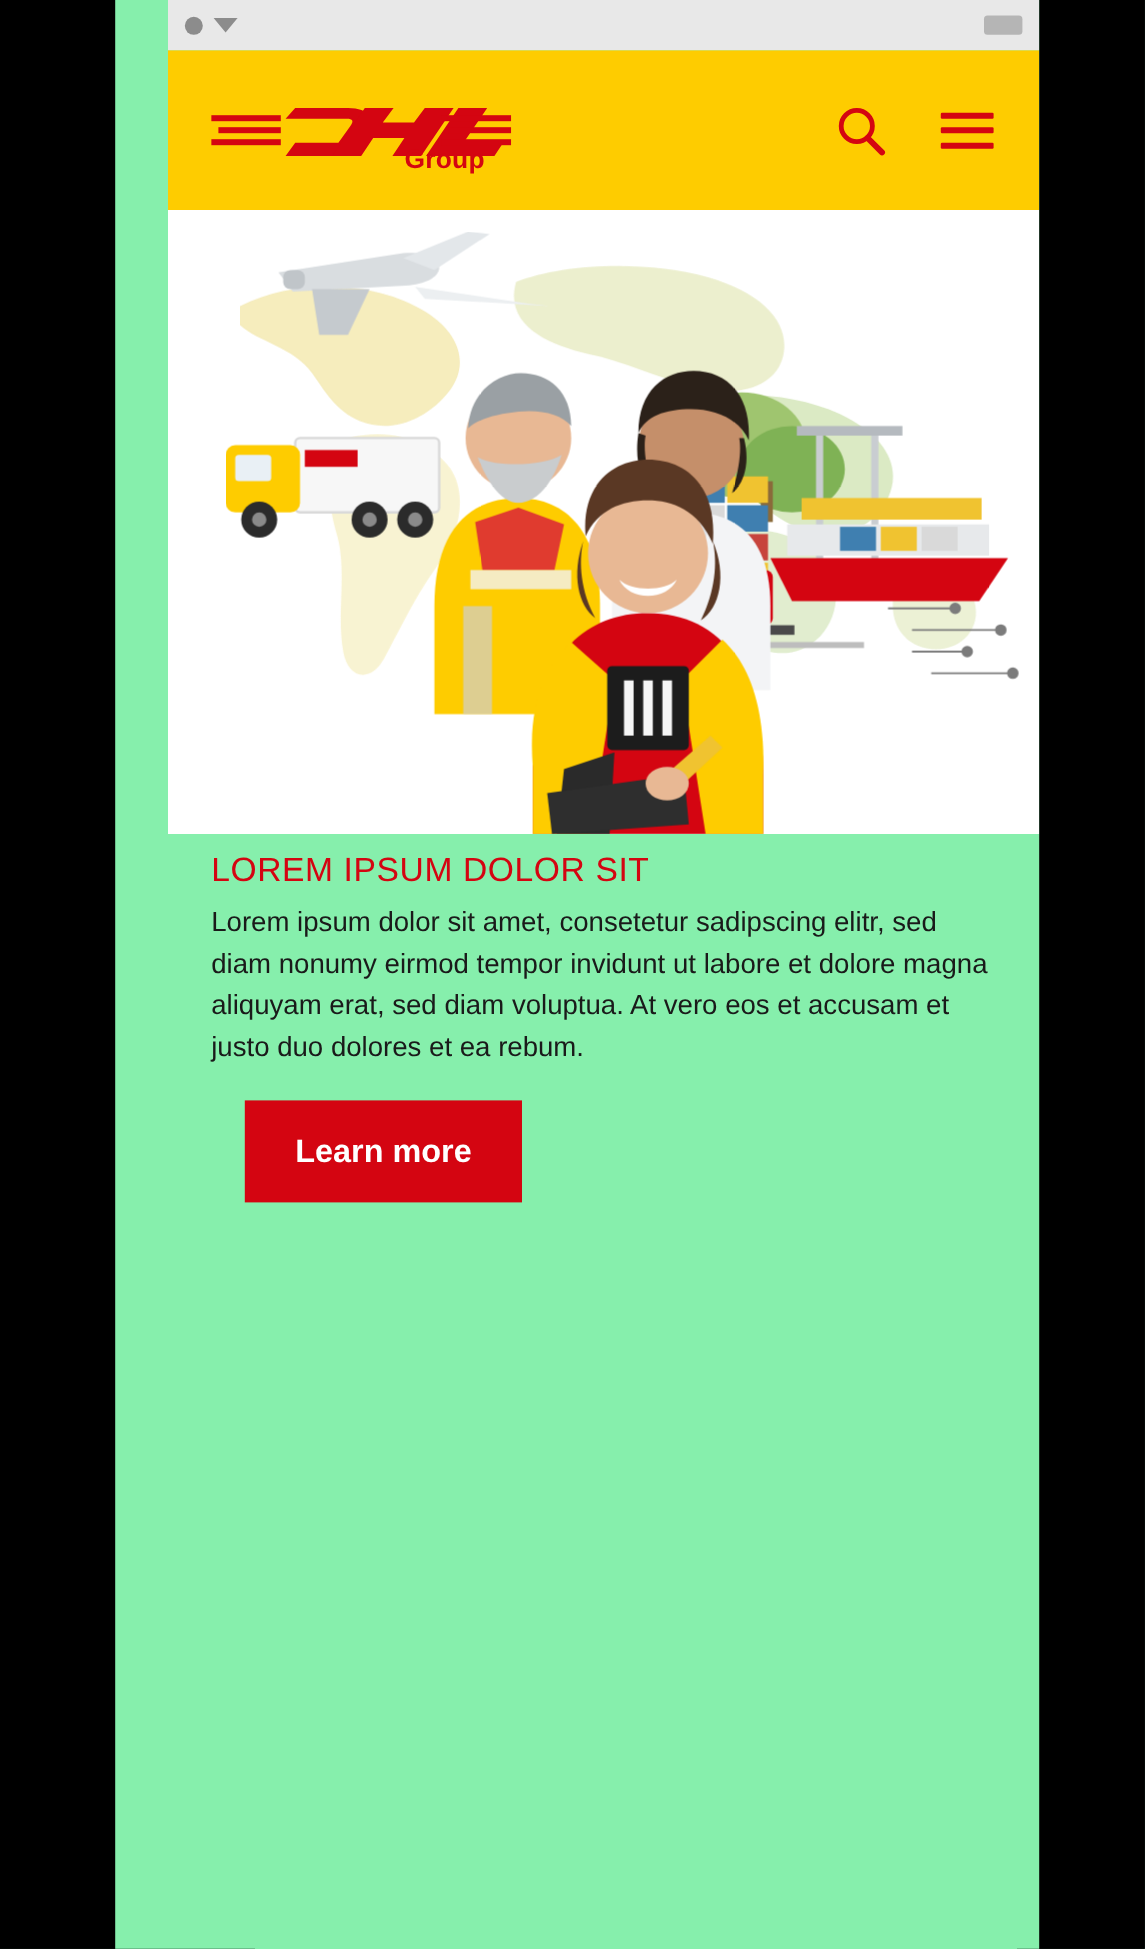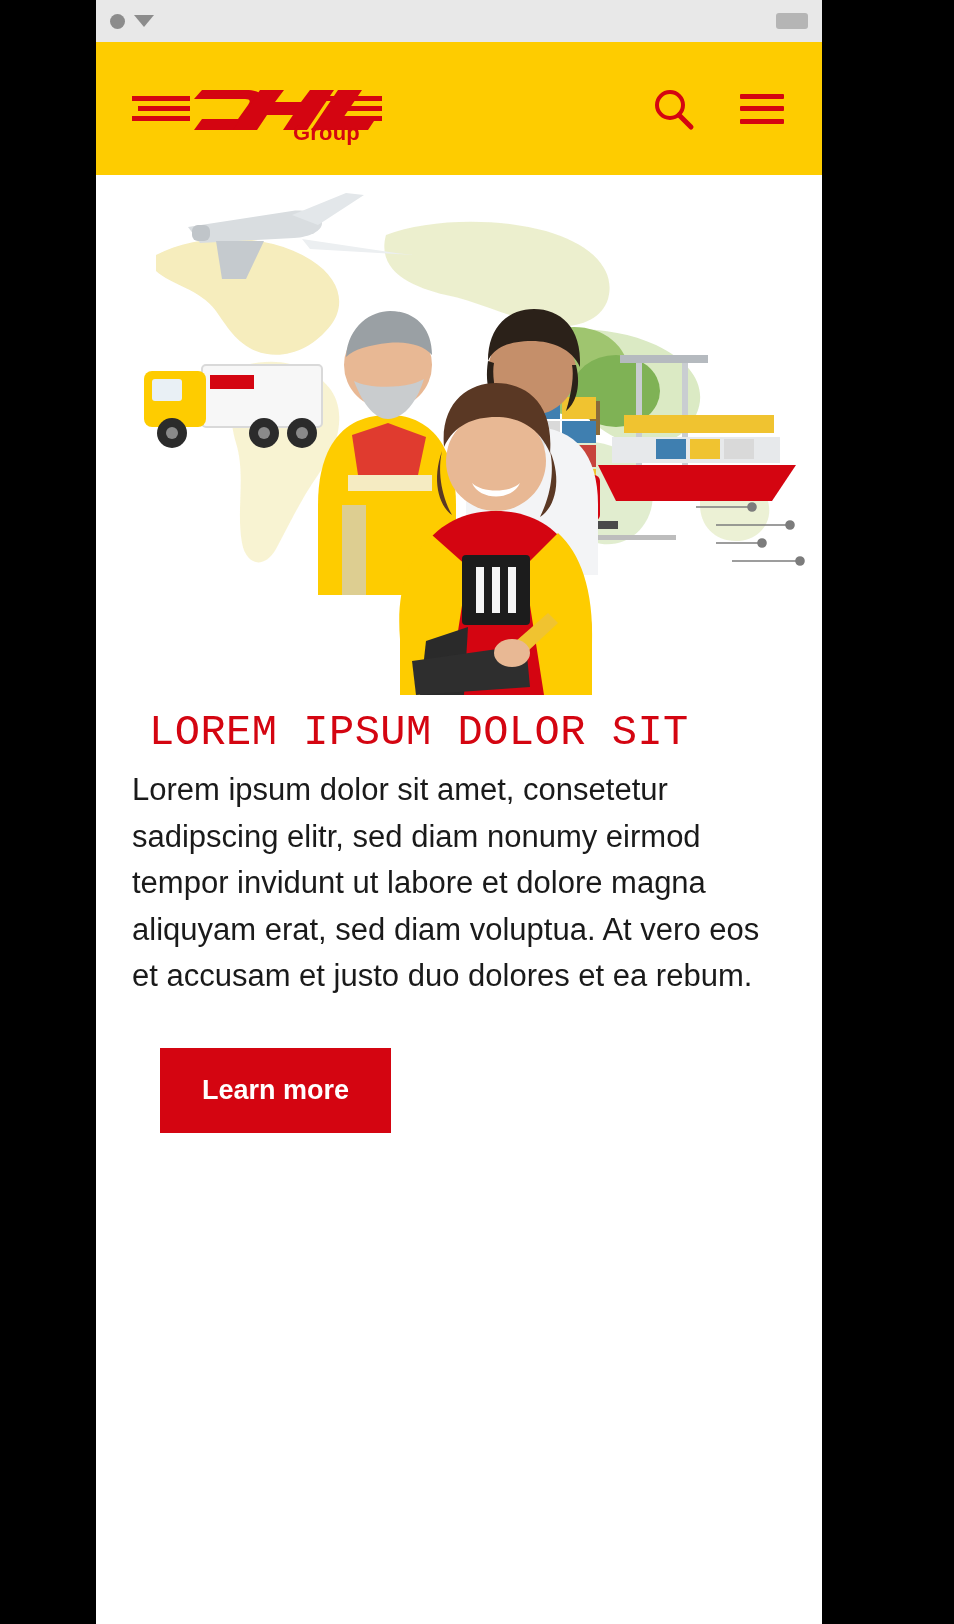--- a/index.html
+++ b/index.html
@@ -13,22 +13,23 @@
     overflow: hidden;
     font-family: "Liberation Sans", sans-serif;
   }
 
   .frame {
     position: absolute;
     left: 96px;
     top: 0;
     width: 726px;
     height: 1624px;
-    background: #ffffff;
+    background: #86efac;
     overflow: hidden;
+    padding-left: 44px;
   }
 
   
   .chrome {
     height: 42px;
     background: #e8e8e8;
     display: flex;
     align-items: center;
     justify-content: space-between;
     padding: 0 14px;
@@ -120,39 +121,38 @@
     overflow: hidden;
   }
   .hero svg { display: block; }
 
   
   .content {
     padding: 0 36px;
   }
   .eyebrow {
     color: #d40511;
-    font-size: 42px;
+    font-size: 28px;
     letter-spacing: .5px;
-    margin: 14px 17px 10px;
+    margin: 14px 0 10px;
     font-weight: 400;
-    font-family: Liberation Mono, monospace;
   }
   .headline {
     color: #d40511;
     font-size: 57px;
     line-height: 1.32;
     font-weight: bold;
     margin: 0 0 26px;
     letter-spacing: -0.2px;
   }
   .body-copy {
     color: #1a1a1a;
-    font-size: 31px;
+    font-size: 23px;
     line-height: 1.50;
-    margin: 0 0 48px;
+    margin: 0 0 28px;
   }
   .cta {
     display: inline-block;
     background: #d40511;
     color: #ffffff;
     border: 0;
     font-size: 27px;
     font-weight: bold;
     padding: 27px 42px;
     cursor: pointer;

